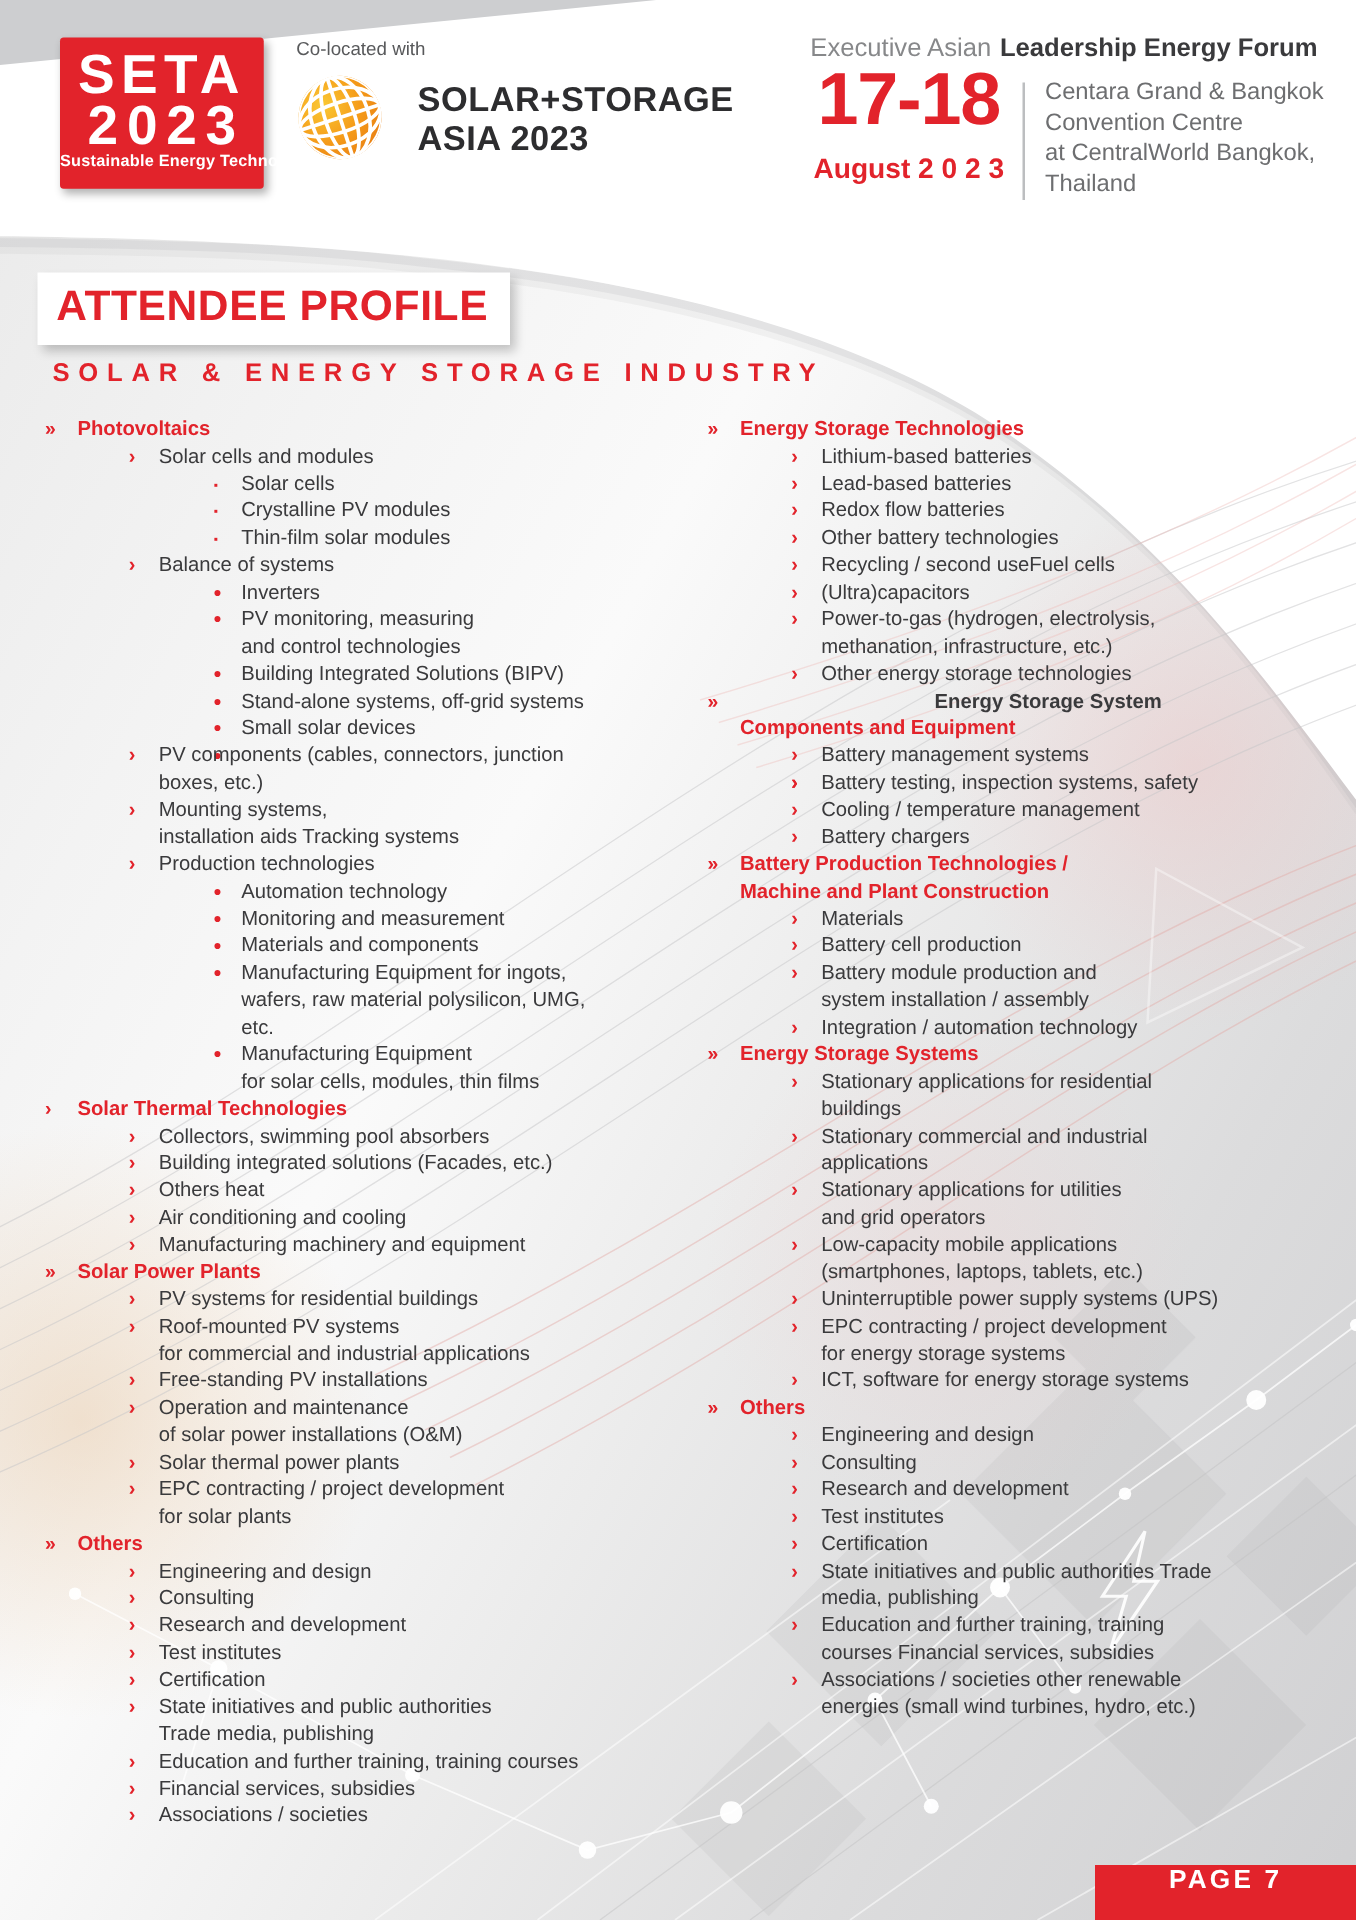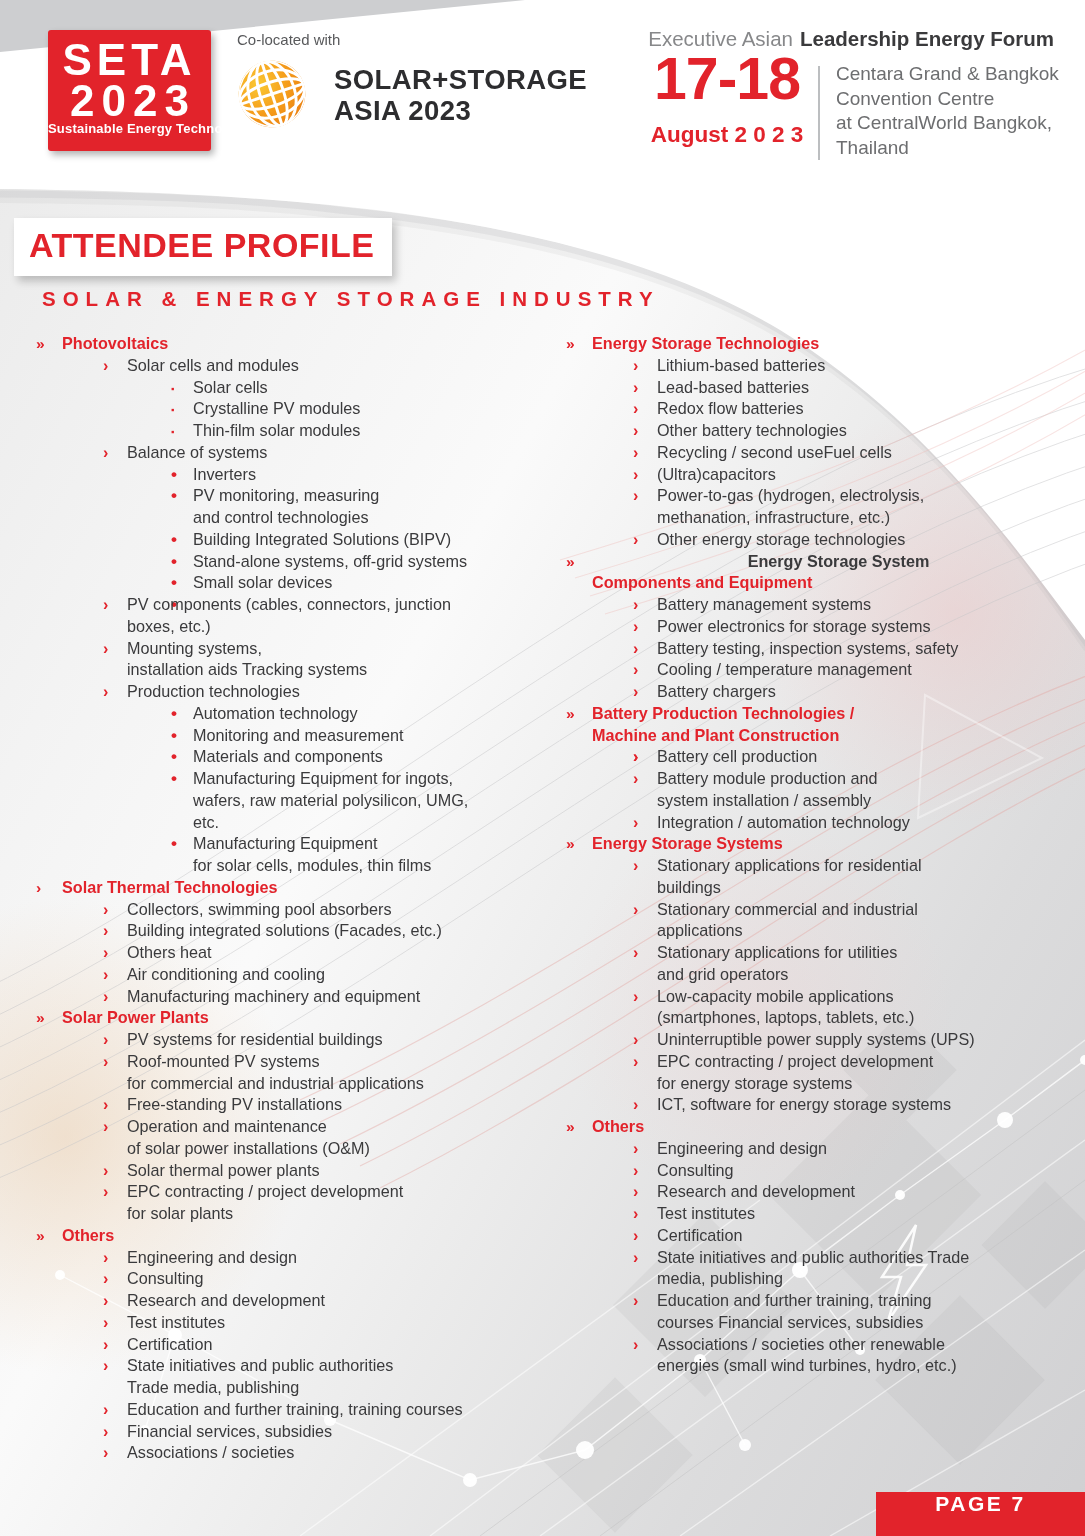--- a/index.html
+++ b/index.html
@@ -29,21 +29,21 @@
   .forum-bold{color:#3a3a3c; font-weight:700;}
   .date-days{left:641px; top:48px; width:172px; text-align:center; font-size:59px; font-weight:700;
     color:var(--red,#e2232b); letter-spacing:-1px; line-height:62px;}
   .date-month{left:641px; top:122px; width:172px; text-align:center; font-size:22.5px; font-weight:700;
     color:var(--red,#e2232b); white-space:nowrap;}
   .venue-divider{left:818px; top:66px; width:2px; height:94px; background:#bcbec0;}
   .venue{left:836px; top:62px; font-size:19px; line-height:24.5px; color:#6d6e70;}
   .platform-tagline{left:30px; top:160px; font-size:21.5px; color:#525254; letter-spacing:.2px;}
 
   
-  .title-box{left:14px; top:218px; background:#fff; padding:8px 17px 11px 15px;
+  .title-box{left:30px; top:218px; background:#fff; padding:8px 17px 11px 15px;
     box-shadow:4px 5px 8px rgba(0,0,0,.22);}
   .title-box span{font-size:34px; font-weight:700; color:var(--red,#e2232b); letter-spacing:.5px;}
   .section-title{left:42px; top:287px; font-size:20.5px; font-weight:700; color:var(--red,#e2232b); letter-spacing:7px;}
 
   
   .col{top:333px; width:525px; z-index:2;}
   .col-left{left:35px;}
   .col-right{left:565px; width:520px;}
   .row{position:relative; line-height:21.75px; font-size:16.2px; color:var(--dark,#3a3a3c); white-space:nowrap;}
   .mk{position:absolute; top:0; color:var(--red,#e2232b); font-weight:700;}
@@ -458,21 +458,20 @@
       </div>
       <div class="row">
         <span class="tx t1 c-red">Components and Equipment</span>
       </div>
       <div class="row">
         <span class="mk m2 b-chevron">›</span>
         <span class="tx t2">Battery management systems</span>
       </div>
       <div class="row">
         <span class="mk m2 b-chevron">›</span>
-        <span class="tx t2">Power electronics for storage systems</span>
       </div>
       <div class="row">
         <span class="mk m2 b-chevron">›</span>
         <span class="tx t2">Battery testing, inspection systems, safety</span>
       </div>
       <div class="row">
         <span class="mk m2 b-chevron">›</span>
         <span class="tx t2">Cooling / temperature management</span>
       </div>
       <div class="row">
@@ -481,20 +480,21 @@
       </div>
       <div class="row">
         <span class="mk m1">»</span>
         <span class="tx t1 c-red">Battery Production Technologies /</span>
       </div>
       <div class="row">
         <span class="tx t1 c-red">Machine and Plant Construction</span>
       </div>
       <div class="row">
         <span class="mk m2 b-chevron">›</span>
+        <span class="tx t2">Materials</span>
       </div>
       <div class="row">
         <span class="mk m2 b-chevron">›</span>
         <span class="tx t2">Battery cell production</span>
       </div>
       <div class="row">
         <span class="mk m2 b-chevron">›</span>
         <span class="tx t2">Battery module production and</span>
       </div>
       <div class="row">

